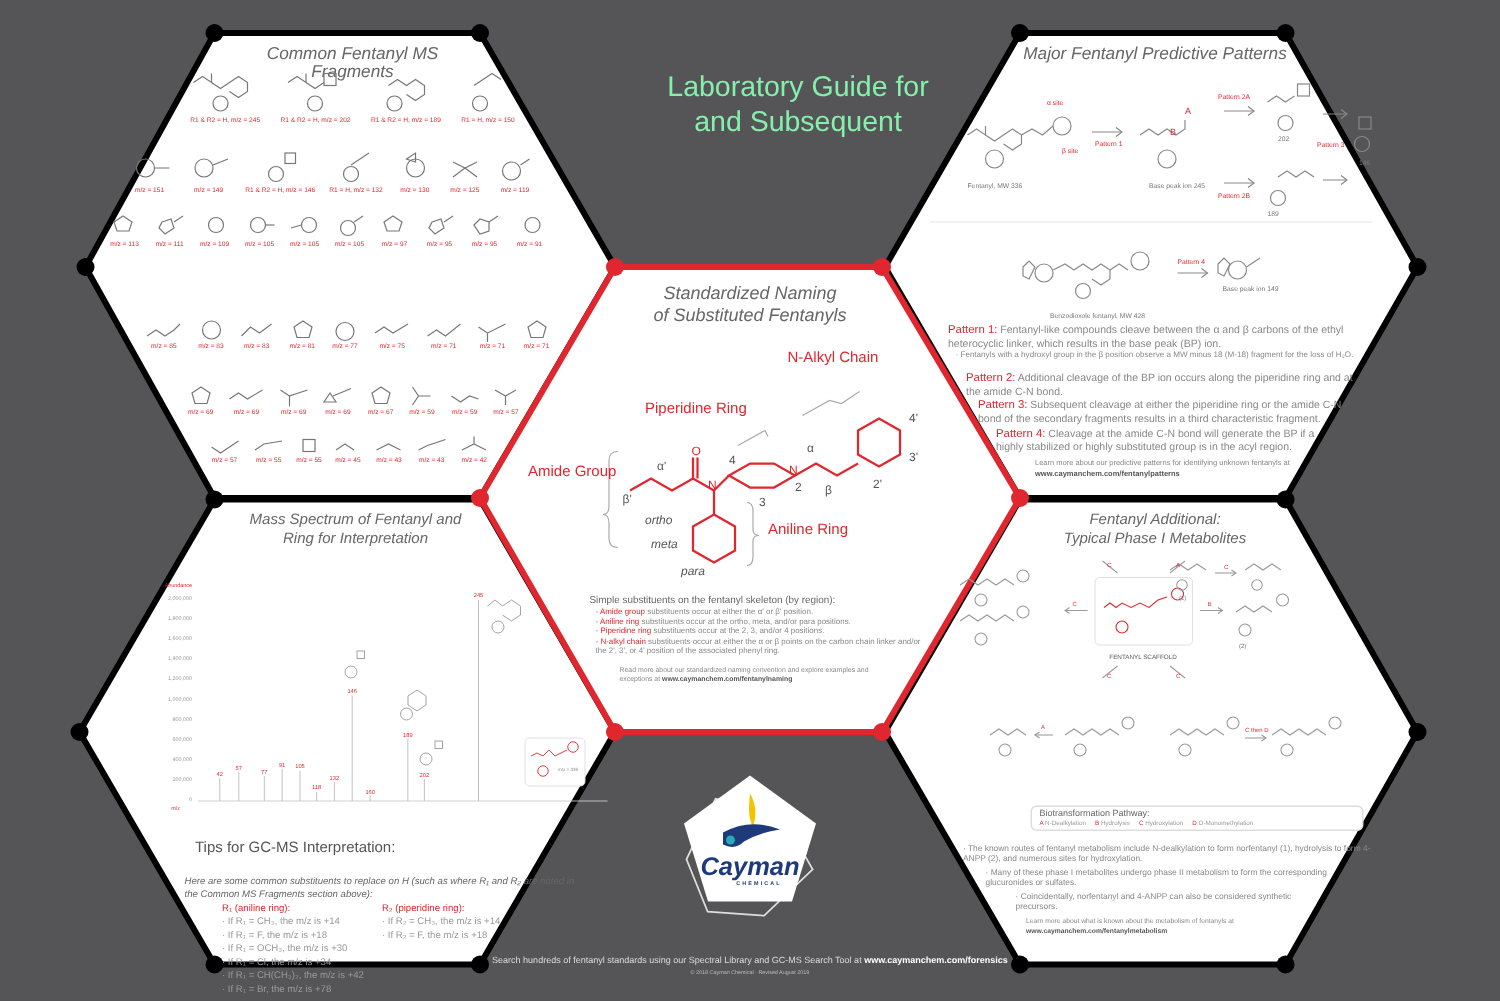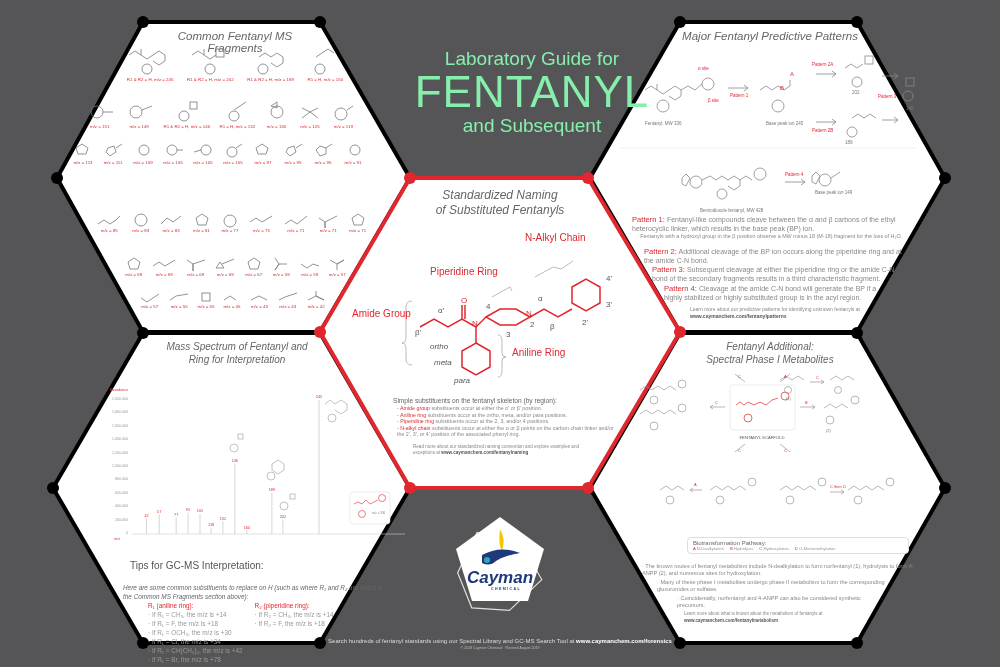--- a/index.html
+++ b/index.html
@@ -67,21 +67,20 @@
       <circle cx="680" cy="332" r="6"></circle>
     <circle cx="410" cy="488" r="6"></circle>
       <circle cx="588" cy="488" r="6"></circle>
   </g>
 
   <line x1="620" y1="148" x2="915" y2="148" stroke="#eee" stroke-width="1"></line>
 </svg>
 
 <div class="abs title-block">
   <div class="l1">Laboratory Guide for</div>
-  <div class="l2">FENTANYL</div>
   <div class="l3">and Subsequent</div>
 </div>
 
 <div class="abs ptitle" style="left:150px;top:30px;width:170px;font-style:italic;">Common Fentanyl MS Fragments</div>
 
 <div>
 
   <div class="frag-row" style="left:120px;top:45px;width:230px;">
     <div class="frag">
       <svg width="46" height="32">
@@ -678,21 +677,21 @@
     <div class="col">
       <div class="h">R₂ (piperidine ring):</div>
       <div>· If R₂ = CH₃, the m/z is +14</div>
       <div>· If R₂ = F, the m/z is +18</div>
     </div>
   </div>
 </div>
 
 <div class="abs ptitle" style="left:680px;top:340px;width:180px;font-size:10px;line-height:13px;">
   <div>Fentanyl Additional:</div>
-  <div>Spectral Phase I Metabolites</div>
+  <div>Typical Phase I Metabolites</div>
 </div>
 
 <svg class="abs" style="left:640px;top:370px;" width="270" height="160">
   <rect x="90" y="15" width="65" height="45" rx="3" fill="#fff" stroke="#ddd" stroke-width="0.6"></rect>
   <g fill="none" stroke="#e0262e" stroke-width="0.7">
     <polyline points="96,35 100,32 104,35 108,32 114,35 120,32 126,35 132,30 138,28"></polyline>
       <circle cx="145" cy="26" r="4"></circle>
       <circle cx="108" cy="48" r="4"></circle>
   </g>
   <text x="122" y="69" font-size="4.2" fill="#555" text-anchor="middle" font-family="Liberation Sans, sans-serif">FENTANYL SCAFFOLD</text>

